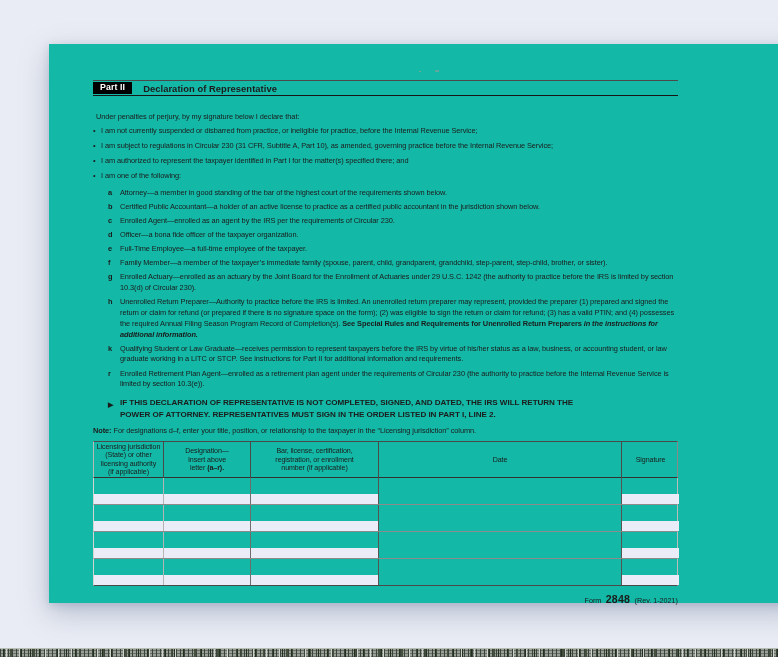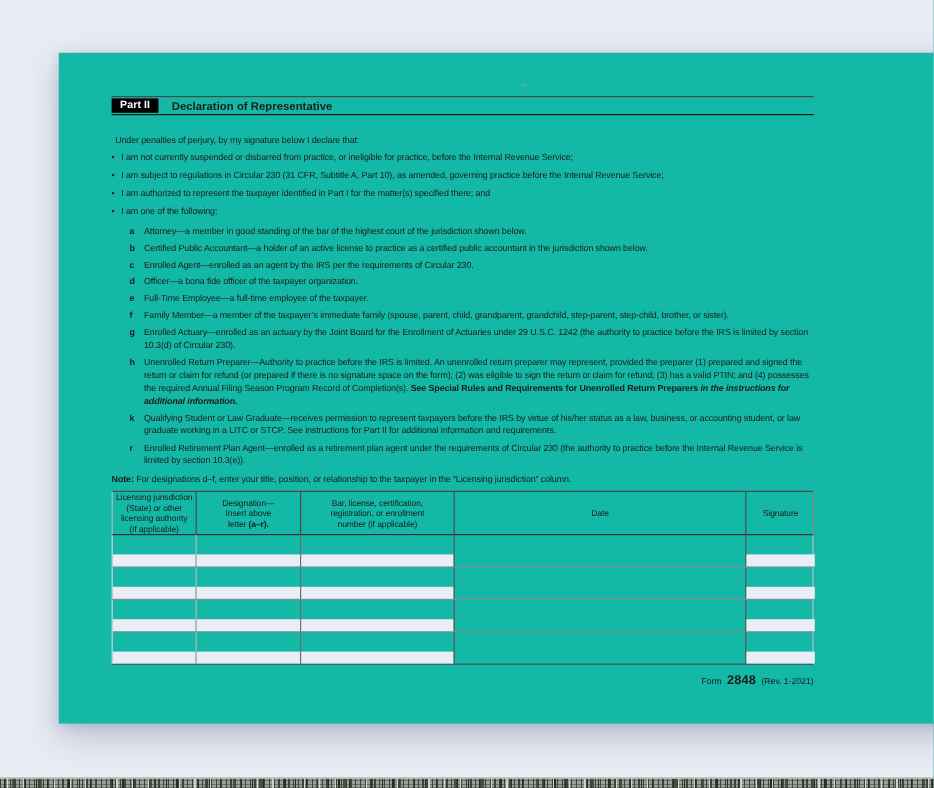--- a/index.html
+++ b/index.html
@@ -137,21 +137,21 @@
           </div>
           <div class="bullet">
             <span class="dot">•</span>
             <span class="btext">I am one of the following:</span>
           </div>
         </div>
 
       <div class="items small" id="items">
           <div class="item">
             <span class="letter">a</span>
-            <span class="itext"><span>Attorney—a member in good standing of the bar of the highest court of the jurisdiction shown below.</span></span>
+            <span class="itext"><span>Attorney—a member in good standing of the bar of the highest court of the requirements shown below.</span></span>
           </div>
           <div class="item">
             <span class="letter">b</span>
             <span class="itext"><span>Certified Public Accountant—a holder of an active license to practice as a certified public accountant in the jurisdiction shown below.</span></span>
           </div>
           <div class="item">
             <span class="letter">c</span>
             <span class="itext"><span>Enrolled Agent—enrolled as an agent by the IRS per the requirements of Circular 230.</span></span>
           </div>
           <div class="item">
@@ -177,20 +177,27 @@
           <div class="item">
             <span class="letter">k</span>
             <span class="itext"><span>Qualifying Student or Law Graduate—receives permission to represent taxpayers before the IRS by virtue of his/her status as a law, business, or accounting student, or law graduate working in a LITC or STCP. See instructions for Part II for additional information and requirements.</span></span>
           </div>
           <div class="item">
             <span class="letter">r</span>
             <span class="itext"><span>Enrolled Retirement Plan Agent—enrolled as a retirement plan agent under the requirements of Circular 230 (the authority to practice before the Internal Revenue Service is limited by section 10.3(e)).</span></span>
           </div>
         </div>
 
+      <div class="warning">
+        <span class="arrow">▶</span>
+        <span class="wtext" id="warning-lines">
+            <div class="wline">IF THIS DECLARATION OF REPRESENTATIVE IS NOT COMPLETED, SIGNED, AND DATED, THE IRS WILL RETURN THE</div>
+            <div class="wline">POWER OF ATTORNEY. REPRESENTATIVES MUST SIGN IN THE ORDER LISTED IN PART I, LINE 2.</div>
+          </span>
+      </div>
 
       <div class="small note">
         <span class="nlabel">Note:</span><span> For designations d–f, enter your title, position, or relationship to the taxpayer in the “Licensing jurisdiction” column.</span>
       </div>
 
       <div class="rep-table">
         <div class="thead" id="thead">
             <div class="th">
               <div class="hline"><span>Licensing jurisdiction</span></div>
               <div class="hline"><span>(State) or other</span></div>

